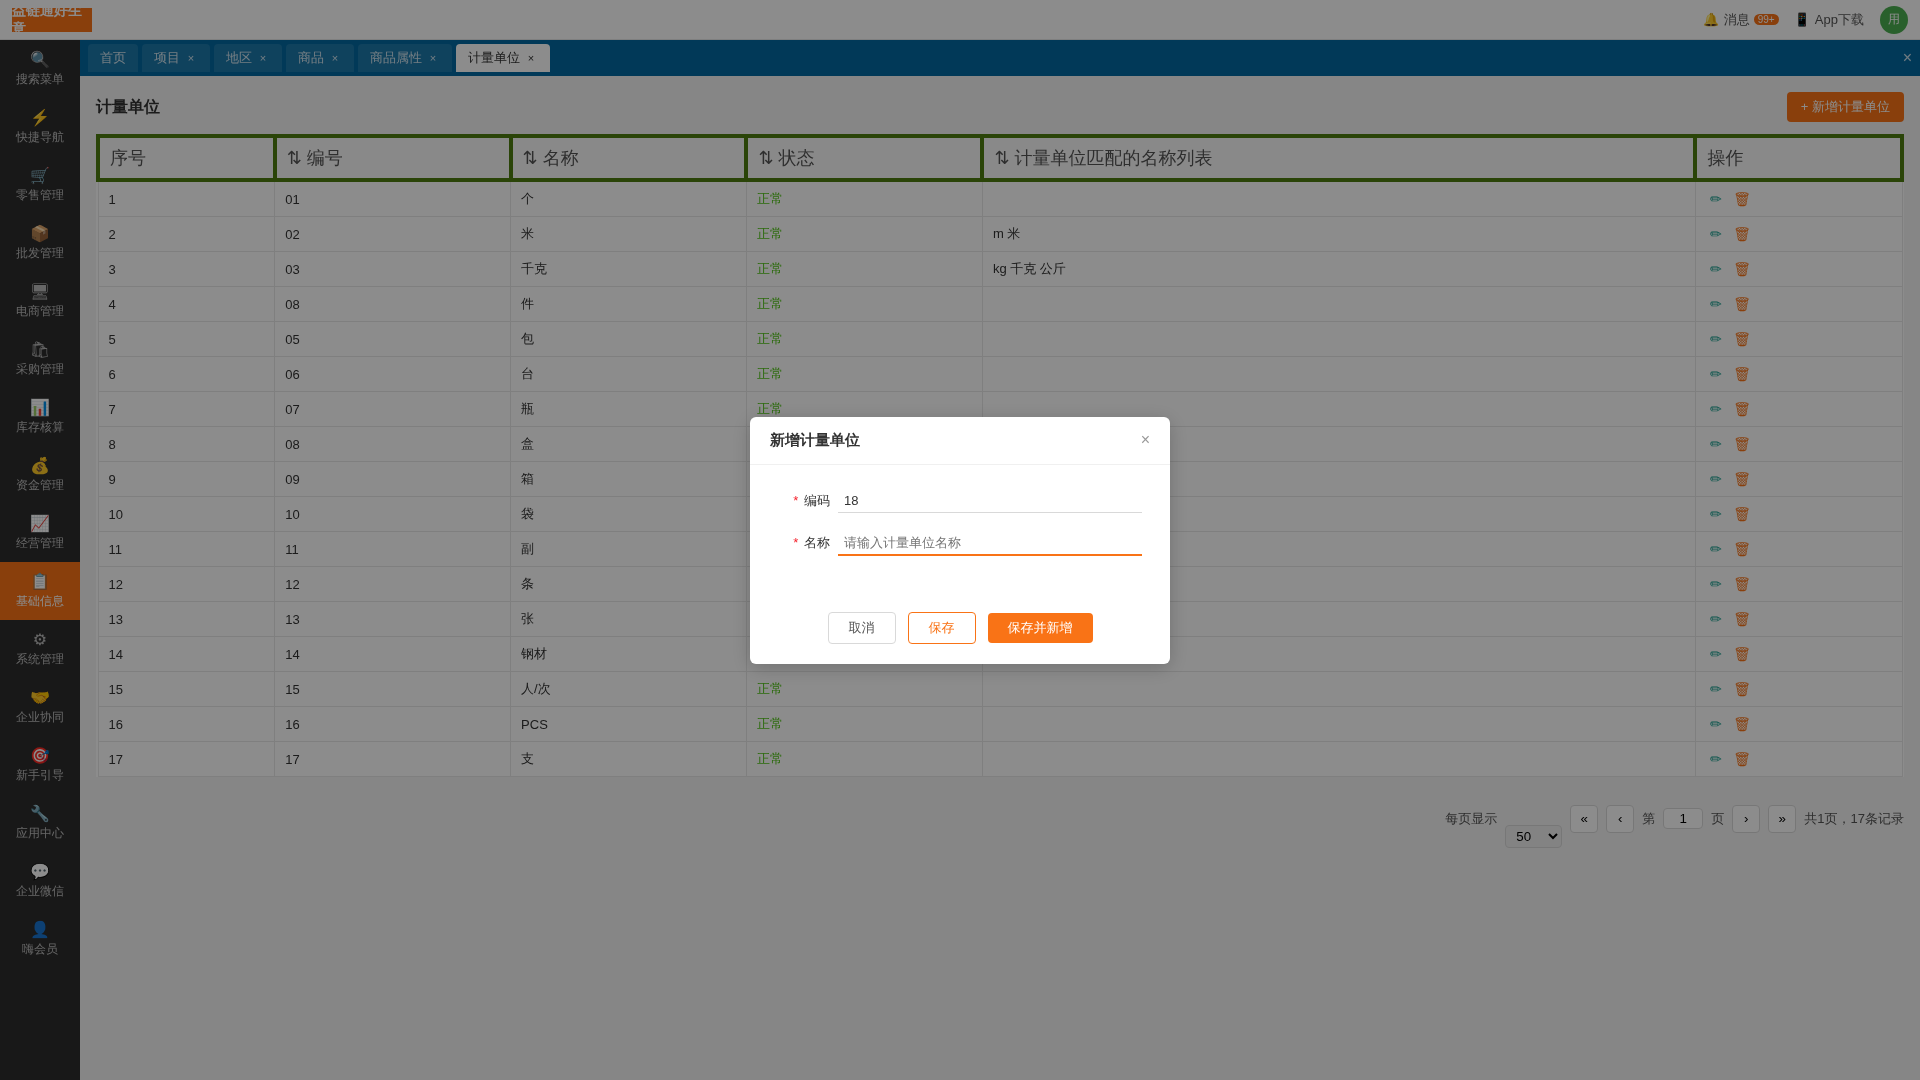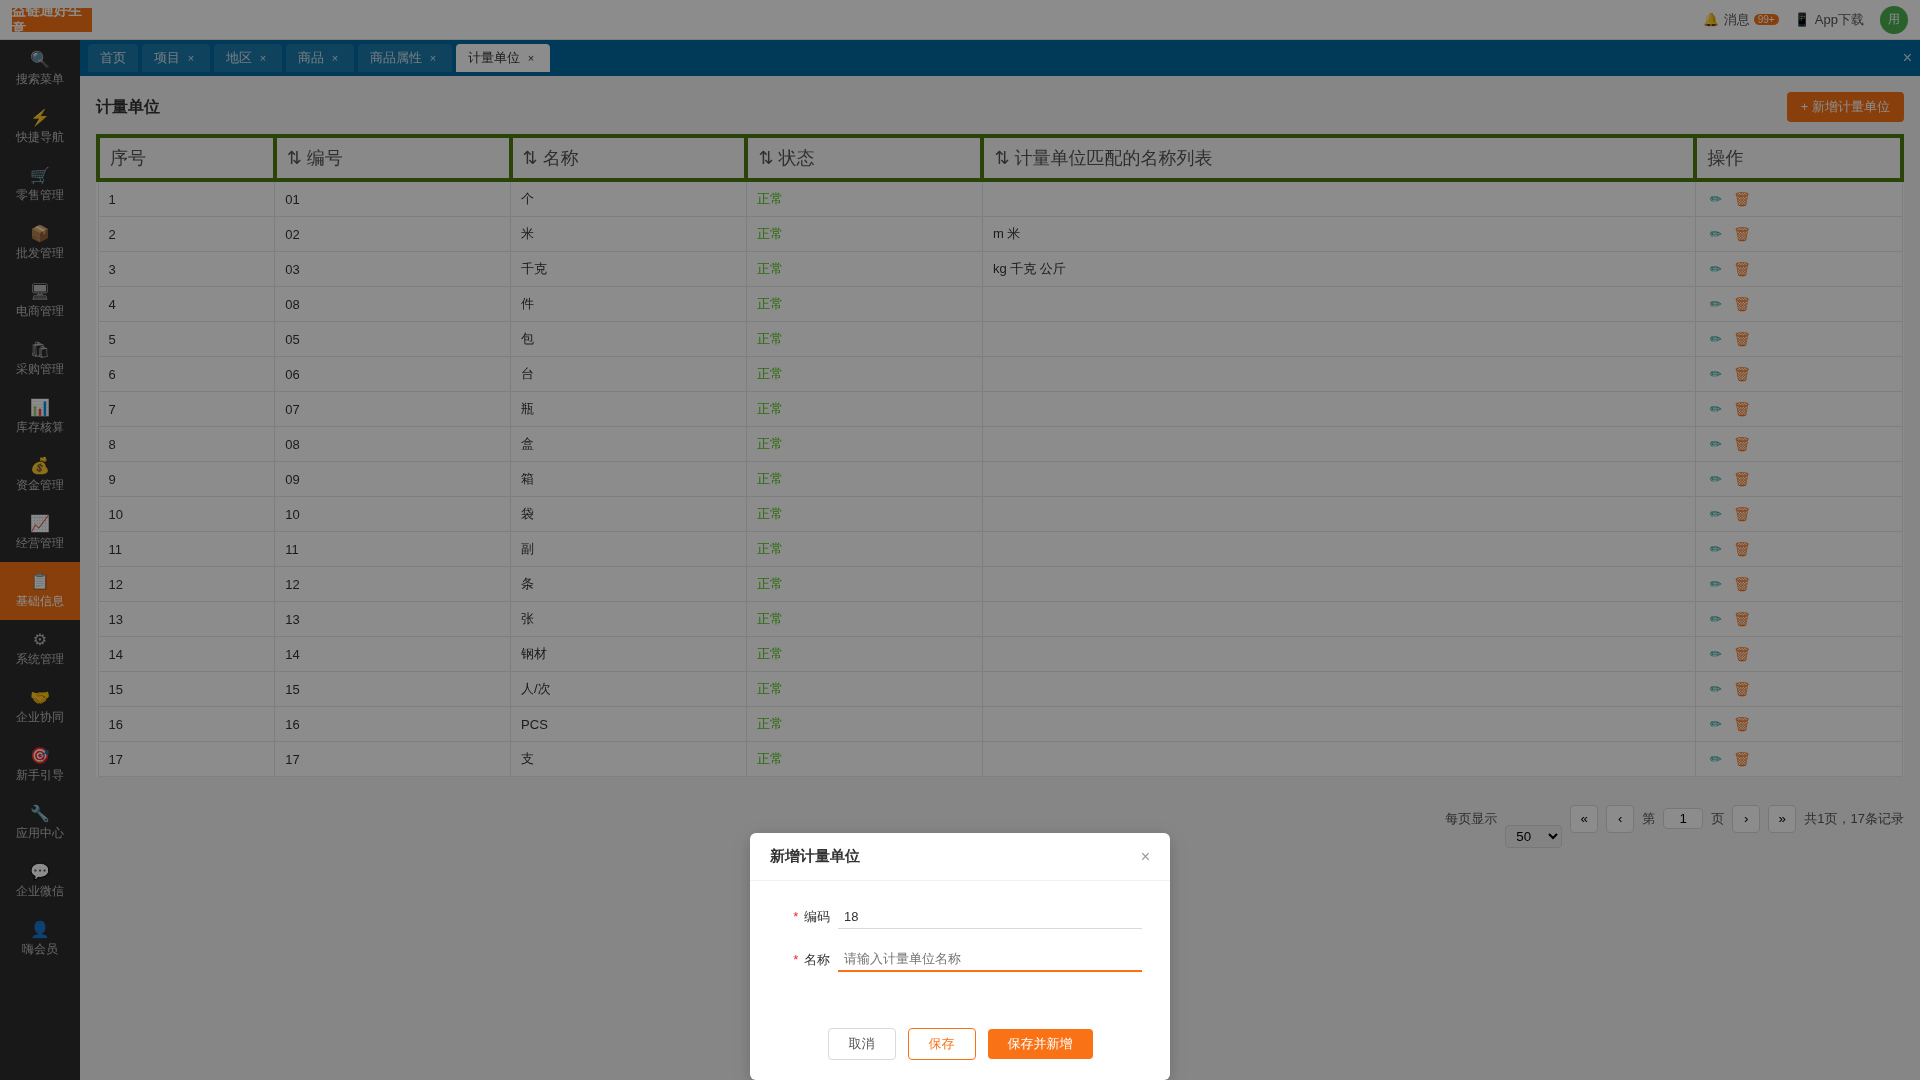--- a/index.html
+++ b/index.html
@@ -52,21 +52,21 @@
     .action-btn { background: none; border: none; cursor: pointer; color: #1a9e8f; font-size: 14px; padding: 2px 4px; }
     .action-btn.delete { color: #f97316; }
 
     
     .pagination { display: flex; align-items: center; justify-content: flex-end; padding: 12px 0; gap: 8px; font-size: 13px; color: #555; }
     .pagination select { border: 1px solid #d9d9d9; border-radius: 4px; padding: 2px 6px; margin-top: 36px; }
     .pagination-btn { width: 28px; height: 28px; border: 1px solid #d9d9d9; border-radius: 4px; background: #fff; cursor: pointer; display: flex; align-items: center; justify-content: center; }
     .page-input { width: 40px; border: 1px solid #d9d9d9; border-radius: 4px; padding: 2px 6px; text-align: center; }
 
     
-    .modal-overlay { position: fixed; top: 0; left: 0; width: 100%; height: 100%; background: rgba(0,0,0,0.45); display: flex; align-items: flex-end; justify-content: center; z-index: 1000; }
+    .modal-overlay { position: fixed; top: 0; left: 0; width: 100%; height: 100%; background: rgba(0,0,0,0.45); display: flex; align-items: center; justify-content: center; z-index: 1000; }
     .modal { background: #fff; border-radius: 6px; width: 420px; box-shadow: 0 4px 20px rgba(0,0,0,0.2); overflow: hidden; }
     .modal-header { display: flex; align-items: center; justify-content: space-between; padding: 14px 20px; border-bottom: 1px solid #f0f0f0; }
     .modal-title { font-size: 15px; font-weight: bold; color: #333; }
     .modal-close { cursor: pointer; color: #999; font-size: 16px; background: none; border: none; }
     .modal-body { padding: 24px 28px; }
     .form-item { display: flex; align-items: center; margin-bottom: 18px; }
     .form-label { width: 60px; text-align: right; padding-right: 8px; color: #333; font-size: 13px; }
     .required-star { color: #f5222d; margin-right: 2px; }
     .form-input { flex: 1; border: none; border-bottom: 1px solid #d9d9d9; padding: 4px 6px; font-size: 13px; outline: none; color: #333; }
     .form-input.highlighted { border-bottom: 2px solid #f97316; }

